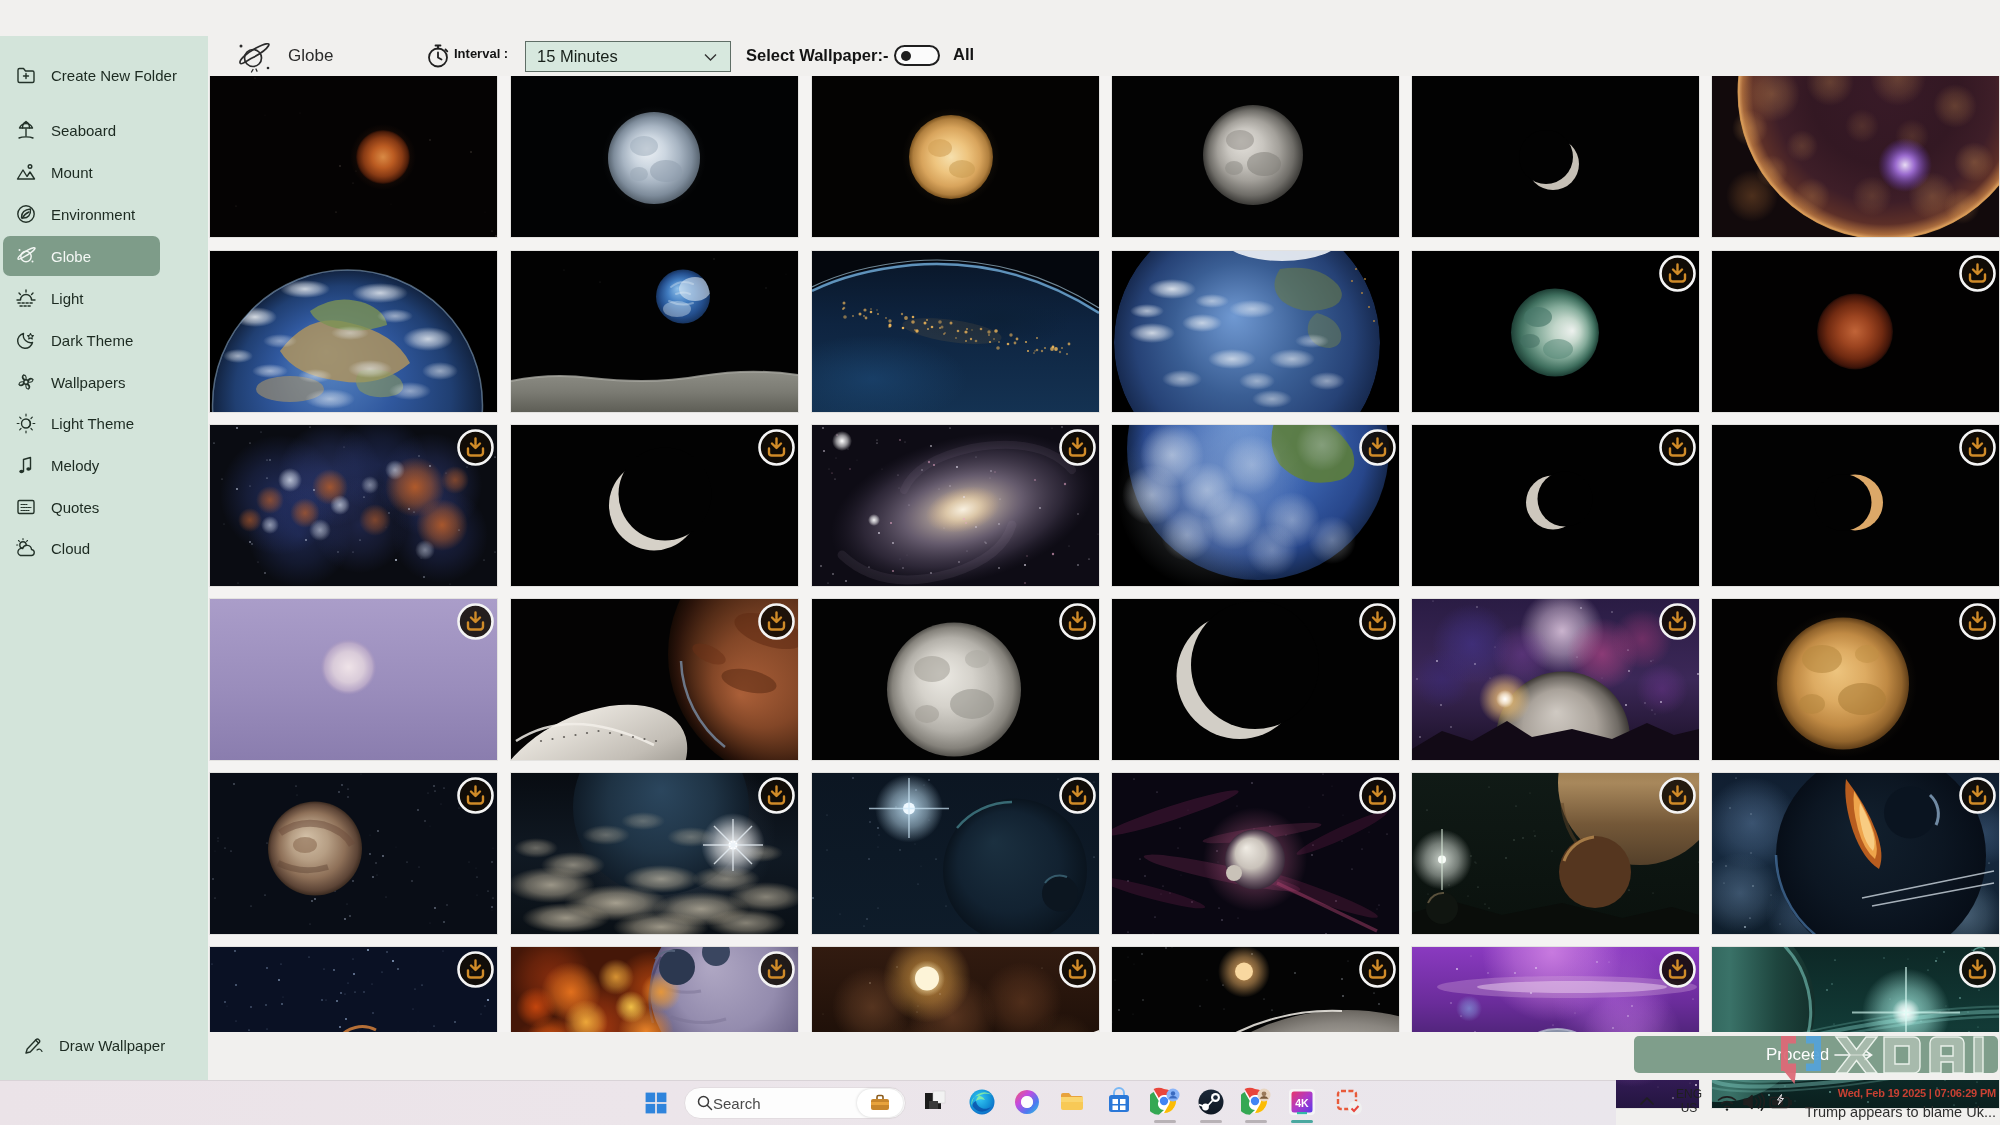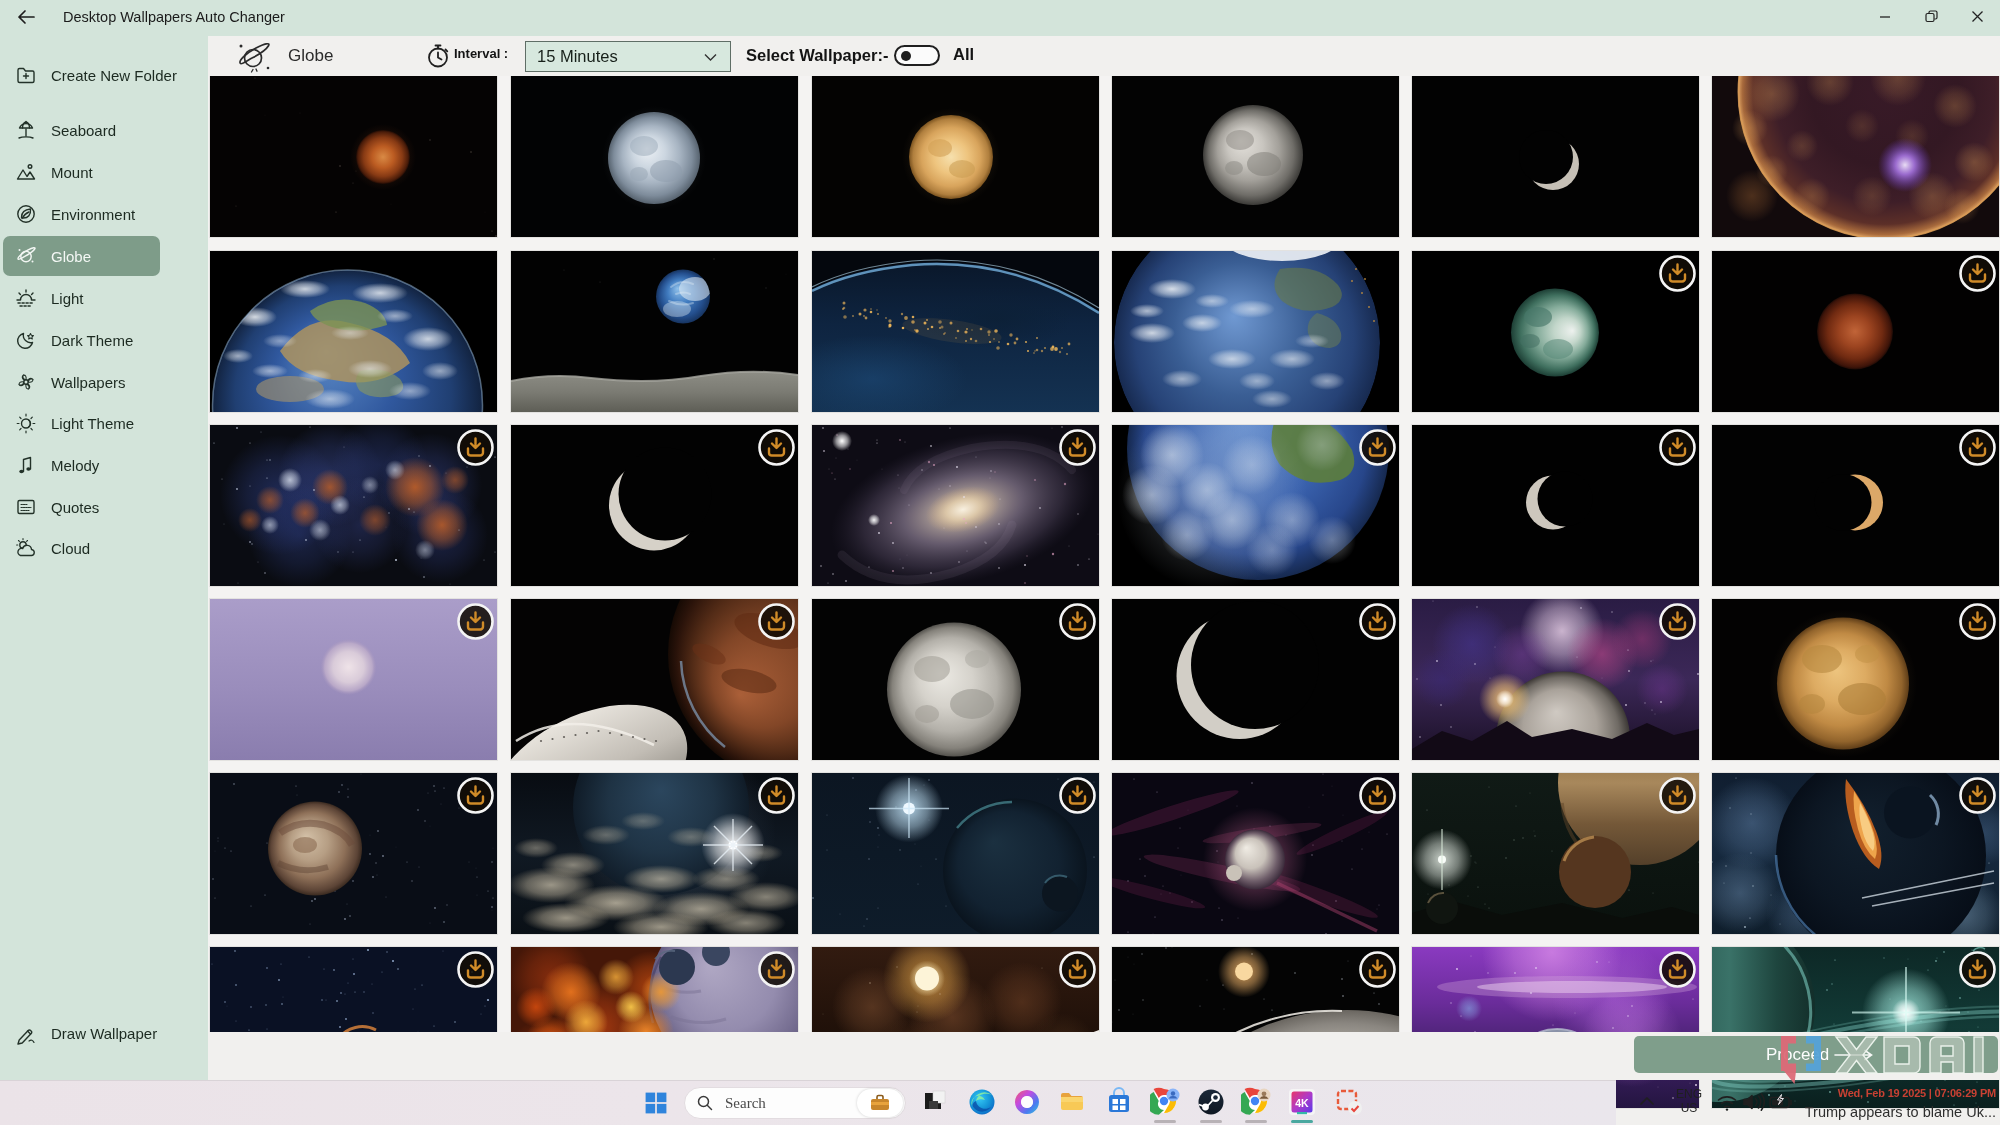--- a/index.html
+++ b/index.html
@@ -8,38 +8,38 @@
 #titlebar .back { position:absolute; left:16px; top:7px; font-size:19px; color:#1d1d1d; }
 #titlebar .ttl { position:absolute; left:63px; top:9px; font-size:14.5px; color:#1b1b1b; }
 .winbtn { position:absolute; top:0; width:46px; height:33px; display:flex; align-items:center; justify-content:center; color:#222; }
 #sidebar { position:absolute; left:0; top:36px; width:208px; height:1044px; background:#d3e4da; z-index:4; }
 .sitem { position:absolute; left:0; width:208px; height:40px; display:flex; align-items:center; }
 .sic { margin-left:14px; width:24px; height:22px; display:flex; align-items:center; justify-content:center; flex:none; }
 .slb { margin-left:13px; font-size:15px; color:#1c2a21; white-space:nowrap; }
 .sel { left:3px; width:157px; background:#7e9c89; border-radius:7px; }
 .sel .sic { margin-left:11px; }
 .sel .slb { color:#f4f8f5; }
-#drawitem { position:absolute; left:0; top:989px; width:176px; height:40px; display:flex; }
+#drawitem { position:absolute; left:8px; top:989px; width:176px; height:40px; display:flex; align-items:center; }
 #toolbar { position:absolute; left:208px; top:36px; width:1792px; height:40px; background:#f1f0ee; z-index:3; }
 #content { position:absolute; left:208px; top:76px; width:1792px; height:956px; background:#f4f3f2; }
 .tile { position:absolute; overflow:hidden; background:#000; box-shadow:0 0 0 1px #e3e2e0; }
 .tile svg { display:block; }
 .dl { position:absolute; top:4px; right:3px; width:37px; height:37px; }
 #bottomstrip { position:absolute; left:208px; top:1032px; width:1792px; height:48px; background:#f1f0ee; z-index:5; }
 #proceed { position:absolute; left:1426px; top:4px; width:364px; height:37px; background:#7f9e8b; border-radius:5px; color:#fdfdfd; font-size:17px; }
 #proceed svg.parr { position:absolute; left:200px; top:13px; }
 #proceed span { position:absolute; left:132px; top:9px; }
 #xda { position:absolute; left:1774px; top:1030px; z-index:7; }
 #taskbar, #taskbar2 { position:absolute; left:0; top:1080px; width:1616px; height:45px; z-index:10; }
 #taskbar { background:linear-gradient(90deg,#ebe3e8 0%,#ece5ea 40%,#eae6ec 100%); border-top:1px solid #d9d3d7; }
 #taskbar2 { background:none; z-index:11; }
 .tbi { position:absolute; top:7px; width:30px; height:30px; }
 #search { position:absolute; left:684px; top:1087px; width:222px; height:32px; background:#fdfdfd; border:1px solid #e2dce0; border-radius:16px; z-index:11; display:flex; align-items:center; }
 #search .mag { margin-left:12px; font-size:15px; color:#333; }
-#search .stx { margin-left:12px; font-size:15px; color:#4a4a4a;font-family:Liberation Serif, serif; }
+#search .stx { margin-left:0; font-size:15px; color:#4a4a4a; }
 #search .case { position:absolute; right:2px; top:1px; width:46px; height:28px; border-radius:14px; background:#fff; display:flex; align-items:center; justify-content:center; box-shadow:0 0 3px rgba(0,0,0,0.18); }
 .trtxt { position:absolute; font-size:12px; color:#1f1f1f; text-align:center; line-height:14px; }
 #dtime { position:absolute; right:4px; top:1086px; z-index:11; text-align:right; font-size:11px; line-height:15px; color:#c84133; font-weight:bold; letter-spacing:-0.2px; }
 #dnews { position:absolute; right:4px; top:1104px; z-index:11; text-align:right; font-size:14.5px; color:#2e2e2e; }
 </style></head>
 <body>
 <div id="app">
   <div id="content">
 <div class="tile" style="left:2px;top:0px;width:287px;height:161px">
         <svg width="287" height="161" viewBox="0 0 287 161" xmlns="http://www.w3.org/2000/svg" preserveAspectRatio="none">
@@ -2312,42 +2312,20 @@
         </svg>
         <div class="dl">
           <svg width="37" height="37" viewBox="0 0 37 37" xmlns="http://www.w3.org/2000/svg">
             <circle cx="18.5" cy="18.5" r="17" fill="#120c06" fill-opacity="0.88" stroke="#f4f4f4" stroke-width="2.6"></circle>
             <path d="M18.5,9.5 v9 M14,14.5 l4.5,4.5 4.5,-4.5" stroke="#d08b28" stroke-width="2.4" fill="none" stroke-linecap="round" stroke-linejoin="round"></path>
             <path d="M11,19.5 v4.2 a2.8,2.8 0 0 0 2.8,2.8 h9.4 a2.8,2.8 0 0 0 2.8,-2.8 v-4.2" stroke="#d08b28" stroke-width="2.4" fill="none" stroke-linecap="round"></path>
           </svg>
         </div>
       </div>
   </div>
-  <div id="titlebar">
-    <svg class="back" style="position:absolute;left:16px;top:8px" width="20" height="18" viewBox="0 0 20 18" fill="none" stroke="#1d1d1d" stroke-width="1.7" stroke-linecap="round" stroke-linejoin="round">
-        <path d="M18,9 H3 M9,3 L3,9 l6,6"></path>
-      </svg>
-    <div class="ttl">Desktop Wallpapers Auto Changer</div>
-    <div class="winbtn" style="right:92px">
-        <svg width="12" height="12" viewBox="0 0 12 12">
-          <path d="M1,6 h10" stroke="#222" stroke-width="1.3"></path>
-        </svg>
-      </div>
-    <div class="winbtn" style="right:46px">
-        <svg width="13" height="13" viewBox="0 0 13 13" fill="none" stroke="#222" stroke-width="1.2">
-          <rect x="1" y="3.5" width="8" height="8" rx="1.5"></rect>
-          <path d="M4,3.5 v-1 a1.5,1.5 0 0 1 1.5,-1.5 h5 a1.5,1.5 0 0 1 1.5,1.5 v5 a1.5,1.5 0 0 1 -1.5,1.5 h-1"></path>
-        </svg>
-      </div>
-    <div class="winbtn" style="right:0">
-        <svg width="13" height="13" viewBox="0 0 13 13" stroke="#222" stroke-width="1.3">
-          <path d="M1.5,1.5 l10,10 M11.5,1.5 l-10,10"></path>
-        </svg>
-      </div>
-  </div>
   <div id="sidebar">
 <div class="sitem" style="top:19px">
         <span class="sic">
           <svg width="22" height="22" viewBox="0 0 22 22" fill="none" xmlns="http://www.w3.org/2000/svg" stroke="#233229" stroke-width="1.4" stroke-linecap="round" stroke-linejoin="round">
             <path d="M3,6 v11 a1.5,1.5 0 0 0 1.5,1.5 h13 a1.5,1.5 0 0 0 1.5,-1.5 v-8.5 a1.5,1.5 0 0 0 -1.5,-1.5 h-7 l-2,-2.5 h-4 a1.5,1.5 0 0 0 -1.5,1.5 z"></path>
             <path d="M8.5,12 h5 M11,9.5 v5"></path>
           </svg>
         </span>
         <span class="slb">Create New Folder</span>
       </div>

